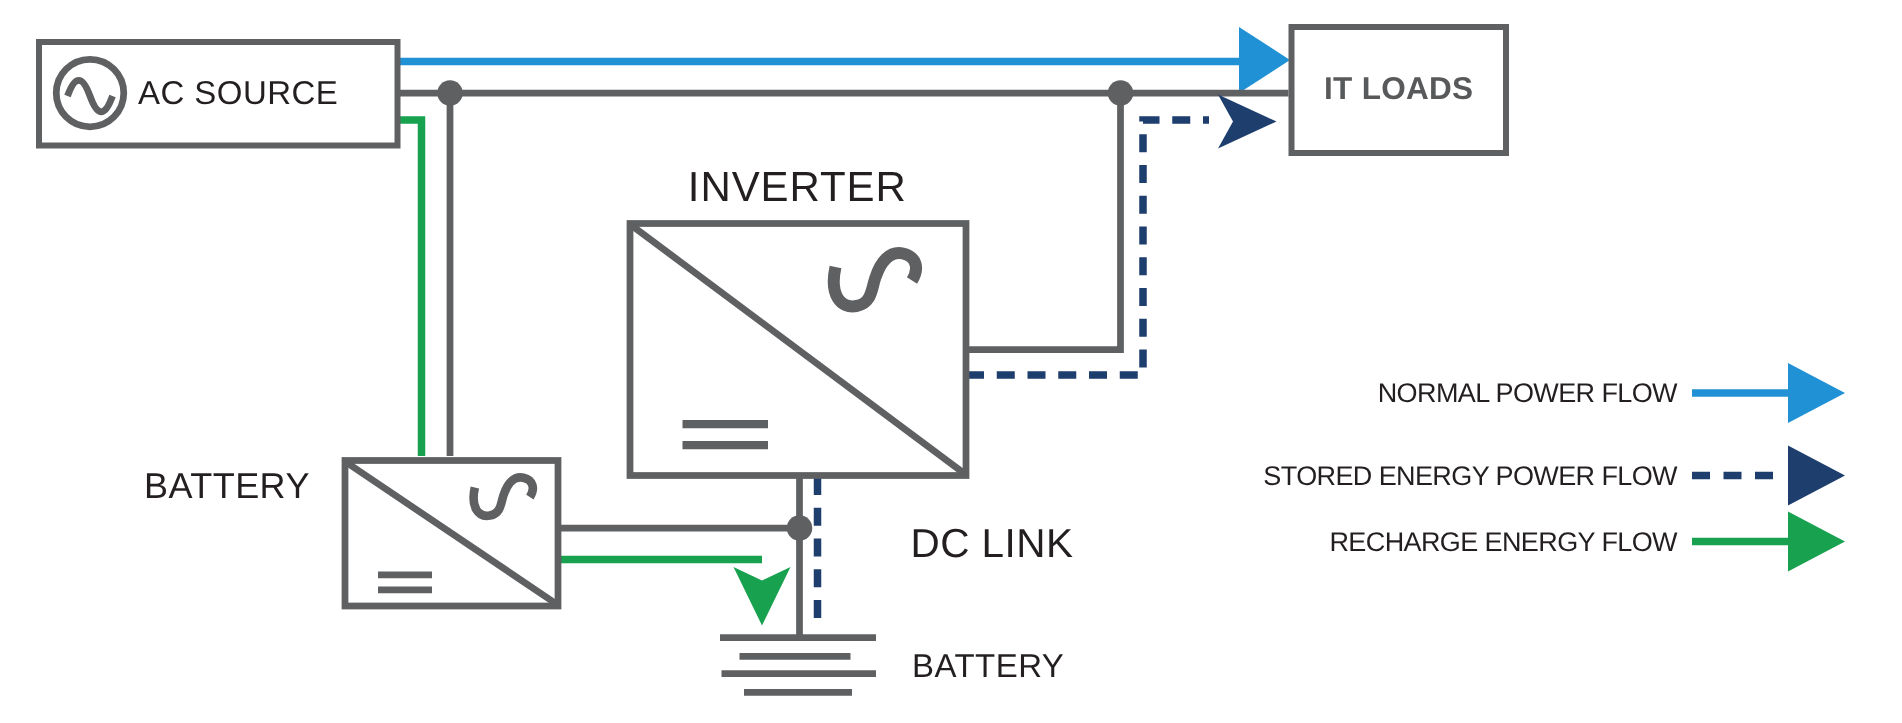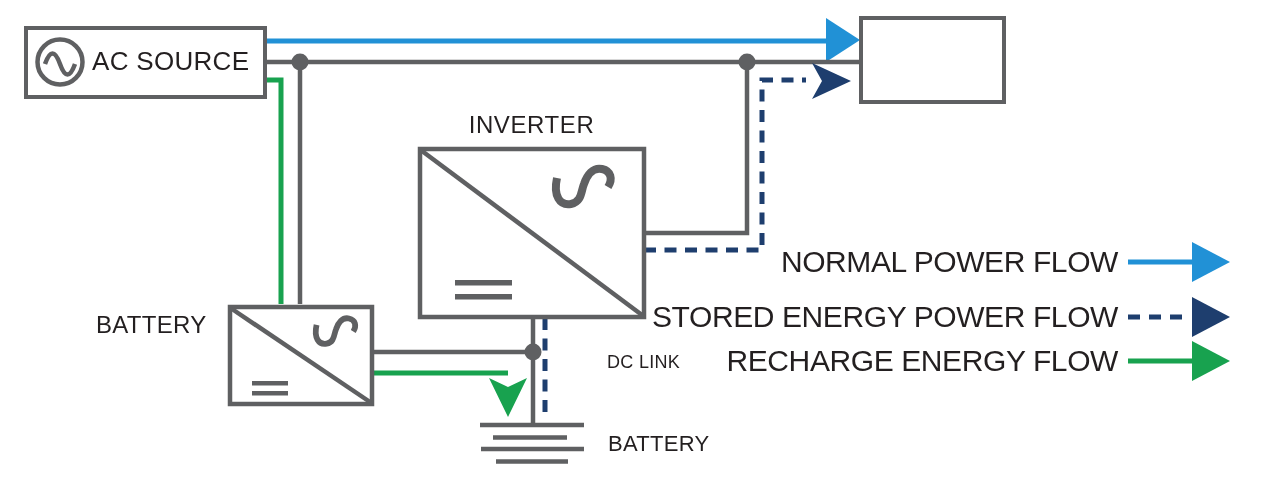--- a/index.html
+++ b/index.html
@@ -10,33 +10,33 @@
     font-family:"Liberation Sans", sans-serif;
     overflow:hidden;
   }
   .stage svg{position:absolute;left:0;top:0;}
   .label{
     position:absolute;
     color:var(--text,#231F20);
     white-space:nowrap;
     -webkit-font-smoothing:antialiased;
   }
-  .lbl-ac{left:92px;top:48px;font-size:26px;line-height:27px;letter-spacing:.3px;}
+  .lbl-ac{left:92px;top:48px;font-size:22px;line-height:27px;letter-spacing:.3px;}
   .lbl-itloads{
     left:860px;top:17px;width:145px;height:86px;
     display:flex;align-items:center;justify-content:center;
     font-size:21px;font-weight:bold;color:var(--it-loads-text,#58595B);letter-spacing:.2px;
   }
-  .lbl-inverter{left:418px;top:112px;width:227px;text-align:center;font-size:24px;line-height:26px;letter-spacing:.6px;}
+  .lbl-inverter{left:418px;top:112px;width:227px;text-align:center;font-size:28px;line-height:26px;letter-spacing:.6px;}
   .lbl-charger{left:96px;top:309px;font-size:24px;line-height:31px;letter-spacing:.3px;}
-  .lbl-dclink{left:607px;top:351px;font-size:18px;line-height:23px;letter-spacing:.3px;}
+  .lbl-dclink{left:607px;top:351px;font-size:27px;line-height:23px;letter-spacing:.3px;}
   .lbl-battery{left:608px;top:432px;font-size:22px;line-height:23px;letter-spacing:.3px;}
   .legend-label{
     position:absolute;right:150px;text-align:center;
-    font-size:30px;line-height:26px;letter-spacing:-0.4px;color:var(--text,#231F20);
+    font-size:18px;line-height:26px;letter-spacing:-0.4px;color:var(--text,#231F20);
   }
   .legend-row-1{top:249px;}
   .legend-row-2{top:304px;}
   .legend-row-3{top:348px;}
 </style>
 </head>
 <body>
 
 <div class="stage" style="--line-gray: #5F6062; --text: #231F20; --it-loads-text: #58595B; --normal-blue: #2191D6; --stored-navy: #1E3E6E; --recharge-green: #18A24F; --background: #FFFFFF;">
 
@@ -115,20 +115,21 @@
       <line x1="1128" y1="317" x2="1190" y2="317" stroke="var(--stored-navy,#1E3E6E)" stroke-width="5" stroke-dasharray="12 9"></line>
       <polygon points="1192,297 1230,317 1192,337" fill="var(--stored-navy,#1E3E6E)"></polygon>
     </g>
     <g>
       <line x1="1128" y1="361" x2="1193" y2="361" stroke="var(--recharge-green,#18A24F)" stroke-width="5"></line>
       <polygon points="1192,341 1230,361 1192,381" fill="var(--recharge-green,#18A24F)"></polygon>
     </g>
   </svg>
 
   <div class="label lbl-ac">AC SOURCE</div>
+  <div class="label lbl-itloads">IT LOADS</div>
   <div class="label lbl-inverter">INVERTER</div>
   <div class="label lbl-charger">
     <div>BATTERY</div>
   </div>
   <div class="label lbl-dclink">DC LINK</div>
   <div class="label lbl-battery">BATTERY</div>
 
   <div class="legend-label legend-row-1">NORMAL POWER FLOW</div>
   <div class="legend-label legend-row-3">RECHARGE ENERGY FLOW</div>
   <div class="legend-label legend-row-2">STORED ENERGY POWER FLOW</div>

